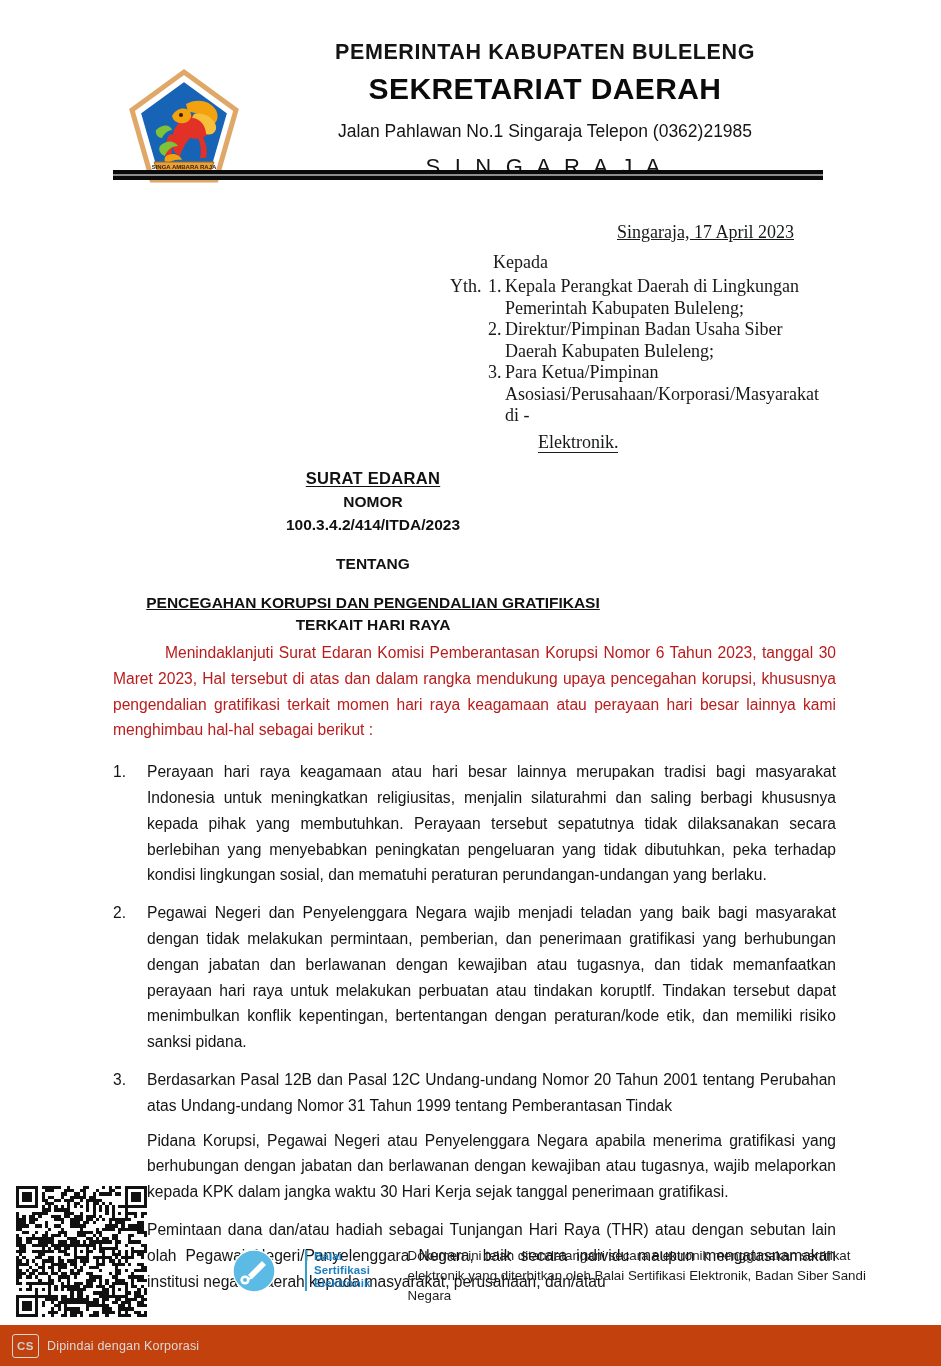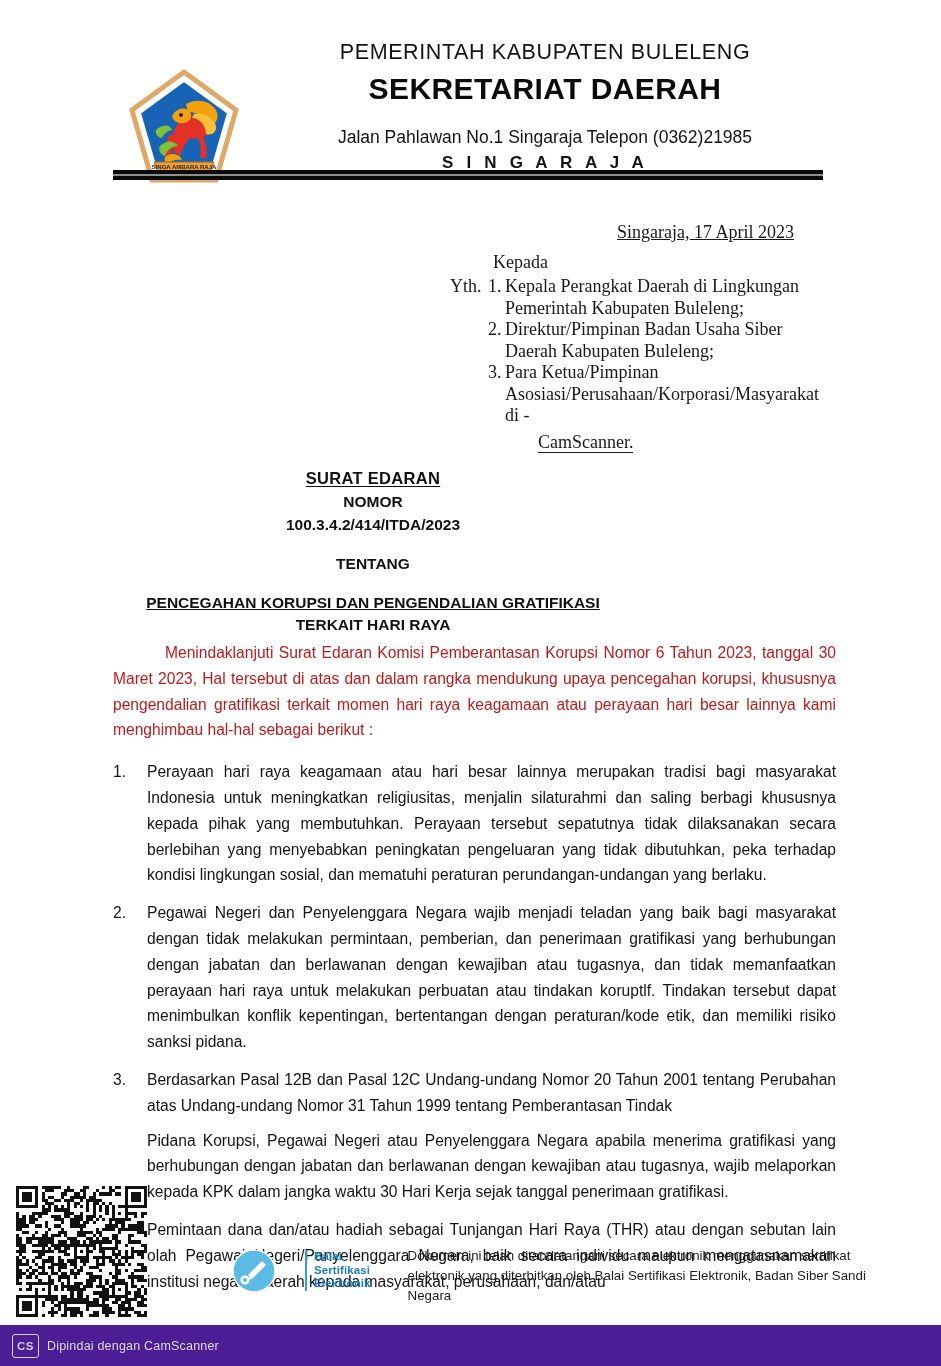--- a/index.html
+++ b/index.html
@@ -43,49 +43,49 @@
   .lh-text {
     position: absolute;
     left: 250px;
     top: 8px;
     width: 590px;
     text-align: center;
   }
   .lh-line1 {
     font-size: 21.5px;
     letter-spacing: 0.6px;
-    font-weight: 400;
+    font-weight: 700;
     color: #141414;
     line-height: 28px;
     white-space: nowrap;
   }
   .lh-line2 {
     font-size: 30px;
     font-weight: 700;
     letter-spacing: 0.4px;
     color: #0b0b0b;
     line-height: 40px;
     margin-top: 3px;
     white-space: nowrap;
   }
   .lh-line3 {
     font-size: 17.5px;
     font-weight: 400;
     color: #141414;
     line-height: 24px;
-    margin-top: 16px;
+    margin-top: 10px;
     white-space: nowrap;
   }
   .lh-line4 {
-    font-size: 17px;
-    font-weight: 700;
+    font-size: 22px;
+    font-weight: 400;
     letter-spacing: 4.2px;
     color: #141414;
     line-height: 24px;
-    margin-top: 2px;
+    margin-top: 12px;
     white-space: nowrap;
   }
 
   .rule-wrap {
     position: absolute;
     left: 113px;
     top: 170px;
     width: 710px;
   }
   .rule-thick-top {
@@ -306,21 +306,21 @@
     color: #1c1c1c;
   }
 
   
   .cs-bar {
     position: absolute;
     left: 0;
     bottom: 0;
     width: 941px;
     height: 41px;
-    background: #4c1d95;
+    background: #c2410c;
     display: flex;
     align-items: center;
     padding-left: 12px;
     box-sizing: border-box;
   }
   .cs-logo {
     width: 25px;
     height: 22px;
     border: 1.6px solid #d8d8d8;
     border-radius: 3px;
@@ -415,21 +415,21 @@
       <div class="addr-row">
         <span class="addr-yth"></span>
         <span class="addr-num">3.</span>
         <span class="addr-body">Para Ketua/Pimpinan</span>
       </div>
       <div class="addr-cont">Asosiasi/Perusahaan/Korporasi/Masyarakat</div>
 
       <div class="addr-di">di -</div>
 
       <div class="addr-city">
-        <span>CamScanner.</span>
+        <span>Elektronik.</span>
       </div>
     </div>
   </div>
 
   <div class="title-block">
     <div class="t-surat">SURAT EDARAN</div>
     <div class="t-nomor">NOMOR</div>
     <div class="t-nomorval">100.3.4.2/414/ITDA/2023</div>
     <div class="t-tentang">TENTANG</div>
     <div class="t-subject1">PENCEGAHAN KORUPSI DAN PENGENDALIAN GRATIFIKASI</div>
@@ -497,16 +497,16 @@
     <div class="bsre-wordmark">
       <div>Balai</div>
       <div>Sertifikasi</div>
       <div>Elektronik</div>
     </div>
     <div class="bsre-note">Dokumen ini telah ditandatangani secara elektronik menggunakan sertifikat elektronik yang diterbitkan oleh Balai Sertifikasi Elektronik, Badan Siber Sandi Negara</div>
   </div>
 
   <div class="cs-bar">
     <div class="cs-logo">CS</div>
-    <div class="cs-text">Dipindai dengan CamScanner</div>
+    <div class="cs-text">Dipindai dengan Korporasi</div>
   </div>
 
 </div>
 
 </body></html>

